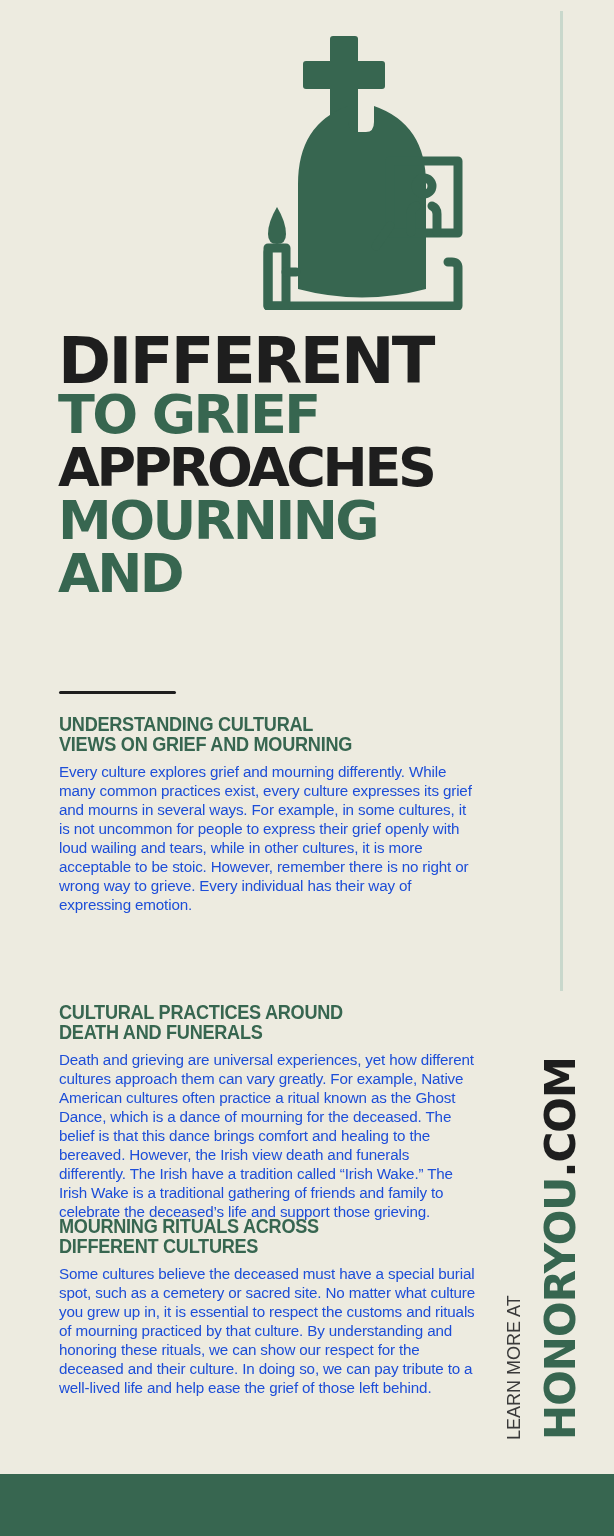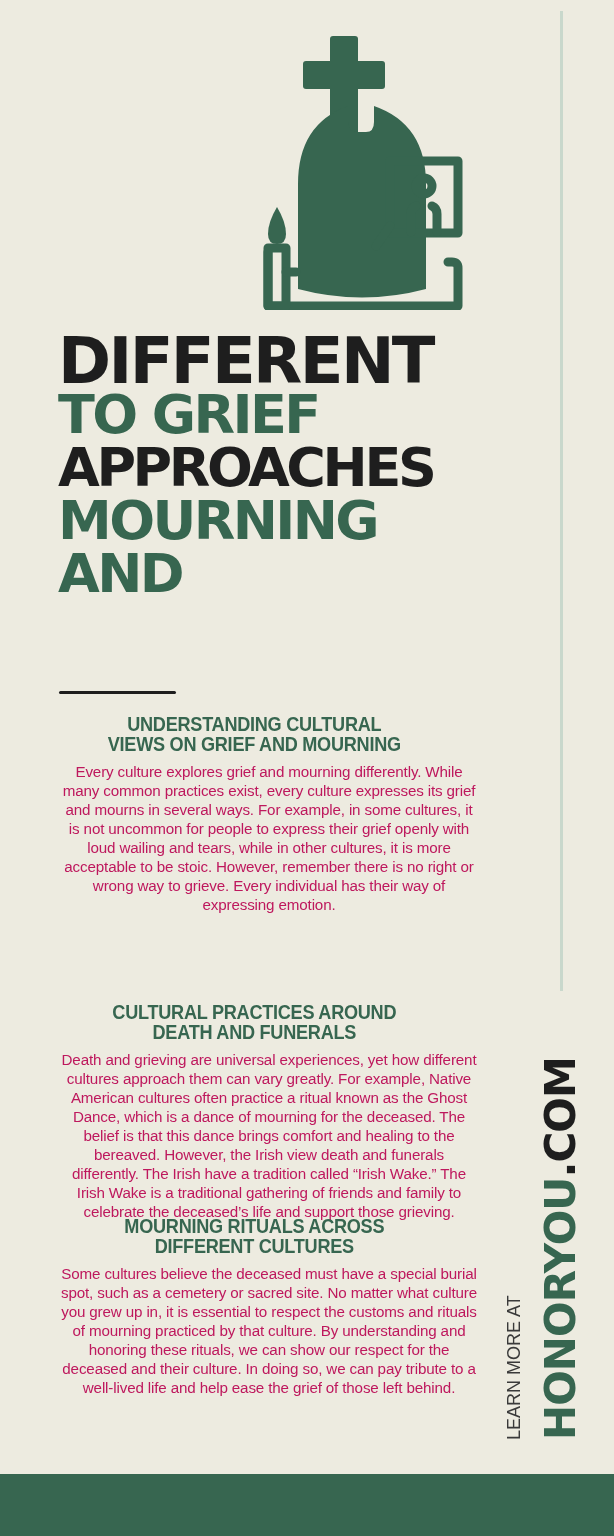--- a/index.html
+++ b/index.html
@@ -26,30 +26,30 @@
   .title-line.l1 { font-size: 64px; letter-spacing: -2.6px; }
   .title-line.l2 { font-size: 54px; letter-spacing: -2.6px; }
   .title-line.l3 { font-size: 54px; letter-spacing: -3.4px; }
   .title-line.g1, .title-line.g2, .title-line.g3 { font-size: 54px; letter-spacing: -2.6px; }
 
   .divider {
     position: absolute; left: 59px; top: 691px; width: 117px; height: 3px;
     background: #1E1E1E; border-radius: 2px;
   }
 
-  .section { position: absolute; left: 59px; width: 420px; text-align: center; }
+  .section { position: absolute; left: 59px; width: 420px; }
   .section h2 {
     margin: 0; color: #376650;
     font-family: "Liberation Sans", sans-serif; font-weight: bold;
     font-size: 19.5px; line-height: 20px; letter-spacing: -0.3px;
     text-transform: uppercase; transform: scaleX(0.93); transform-origin: left;
     white-space: nowrap;
   }
   .section p {
-    margin: 8px 0 0 0; color: #be185d;
+    margin: 8px 0 0 0; color: #1d4ed8;
     font-family: "Liberation Sans", sans-serif;
     font-size: 15.2px; line-height: 19px; letter-spacing: -0.15px;
   }
   .s1 { top: 714px; }
   .s2 { top: 1002px; }
   .s3 { top: 1216px; }
 
   .vertical-cta {
     position: absolute; left: 503px; top: 1440px;
     transform: rotate(-90deg); transform-origin: left top;

